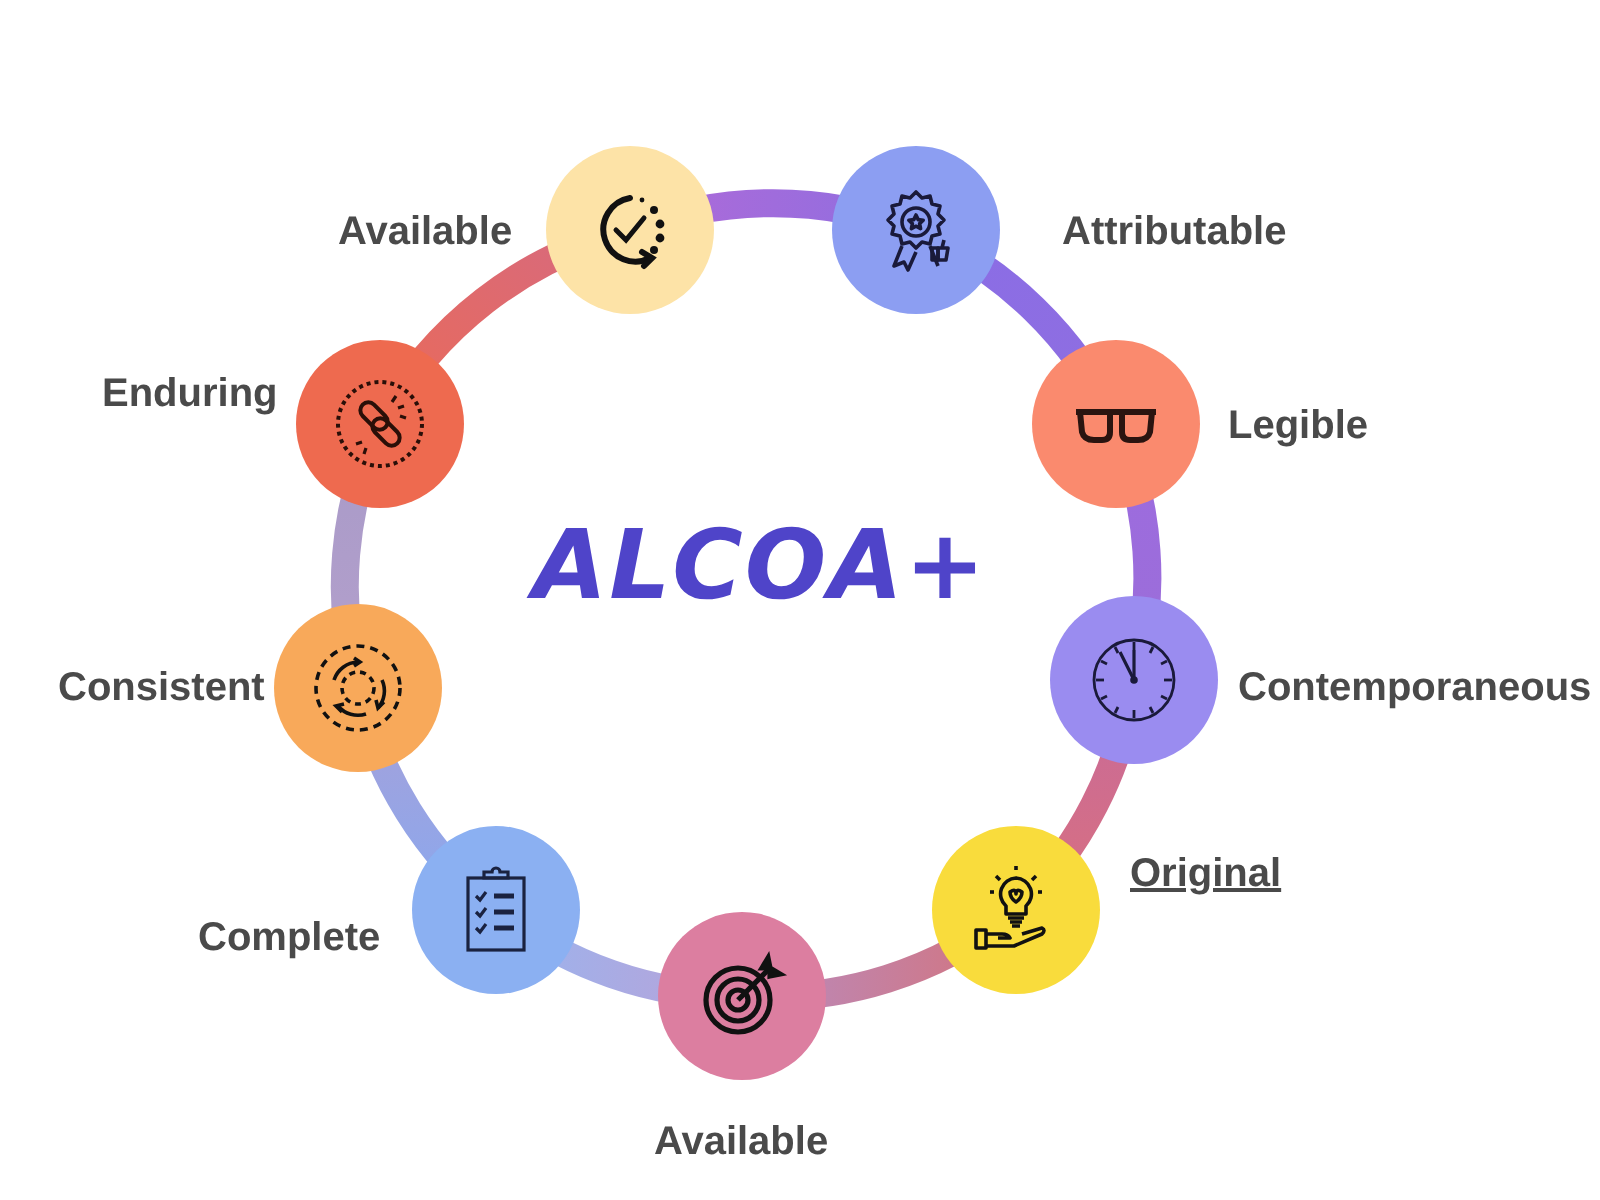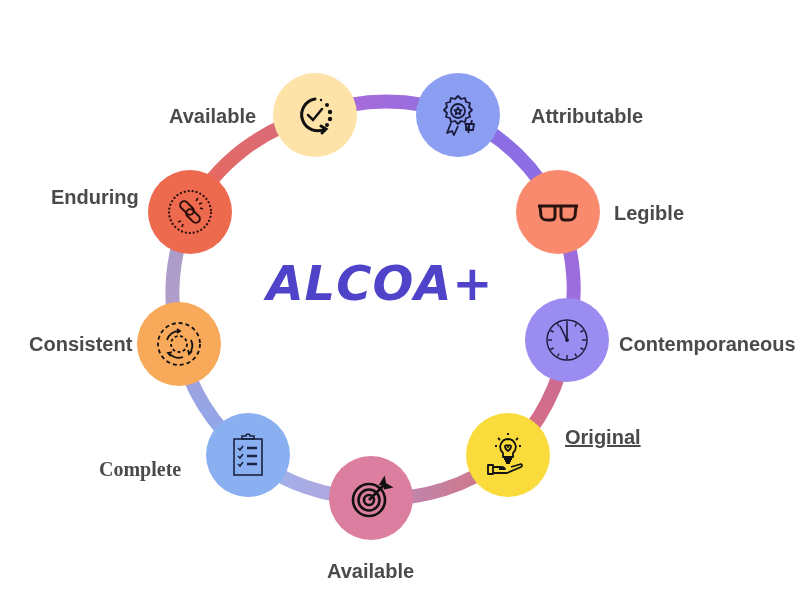--- a/index.html
+++ b/index.html
@@ -155,21 +155,21 @@
 <div class="label" style="left:327px;top:560px;">Available</div>
 
 <div class="node" style="left:206px;top:413px;background:#8bb0f2;">
   <svg viewBox="0 0 48 48" fill="none" stroke="#1a2240" stroke-width="1.6">
     <rect x="10" y="8" width="28" height="36"></rect>
     <path d="M18 8 v-3 h4 a2 2 0 0 1 4 0 h4 v3 z"></path>
     <path d="M14 17 l2 2 3-4 M14 25 l2 2 3-4 M14 33 l2 2 3-4"></path>
     <path d="M23 17 h10 M23 25 h10 M23 33 h10" stroke-width="2.4"></path>
   </svg>
 </div>
-<div class="label" style="left:99px;top:458px;font-family:Liberation Serif, serif;">Complete</div>
+<div class="label" style="left:99px;top:458px;">Complete</div>
 
 <div class="node" style="left:137px;top:302px;background:#f8a95a;">
   <svg viewBox="0 0 48 48" fill="none" stroke="#111" stroke-width="1.8">
     <circle cx="24" cy="24" r="21" stroke-dasharray="4 3"></circle>
     <circle cx="24" cy="24" r="8" stroke-dasharray="3 2.5"></circle>
     <path d="M12 20 a13 13 0 0 1 12 -9"></path>
       <path d="M22 9 l3 2 -3 2"></path>
     <path d="M36 20 a13 13 0 0 1 -2 14"></path>
       <path d="M37 31 l-3 3 -1 -4"></path>
     <path d="M28 37 a13 13 0 0 1 -14 -4"></path>

